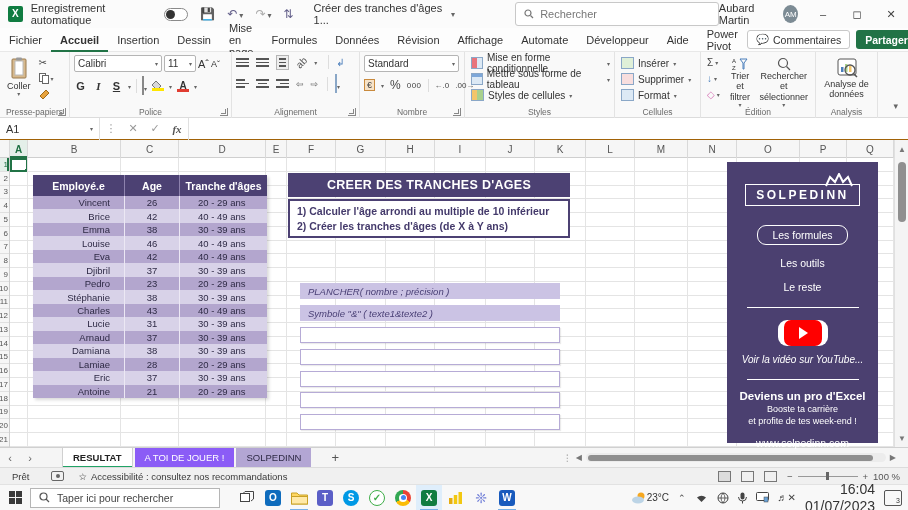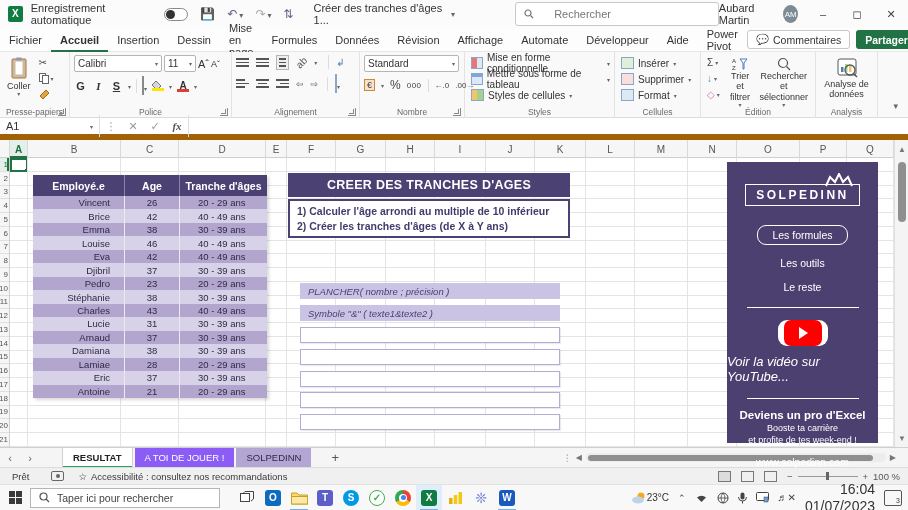--- a/index.html
+++ b/index.html
@@ -9,21 +9,21 @@
 
   
   #titlebar { left:0; top:0; width:908px; height:28px; background:#fbfbfb; display:flex; align-items:center; font-size:11px; color:#333; }
   .xl-logo { width:16px; height:16px; margin:0 8px 0 8px; background:#107c41; border-radius:2px; position:relative; }
   .xl-logo::after{ content:"X"; color:#fff; font-size:10px; font-weight:bold; position:absolute; left:4px; top:2px;}
   .toggle { width:26px; height:13px; border-radius:7px; background:#fff; border:1px solid #8a8a8a; margin:0 6px; position:relative;}
   .toggle::after{ content:""; position:absolute; left:1px; top:1px; width:9px; height:9px; border-radius:50%; background:#333;}
   .tb-icon { color:#5f5b87; margin:0 6px; font-size:12px; }
   .save-icon { color:#9b59b6; font-weight:bold; }
   .chev { font-size:8px; color:#666; margin-left:2px; }
-  #tb-search { width:220px; height:24px; border:1px solid #c8c8c8; border-radius:3px; background:#fff; margin-left:60px; display:flex; align-items:center; color:#777; padding-left:8px; gap:20px;}
+  #tb-search { width:220px; height:24px; border:1px solid #c8c8c8; border-radius:3px; background:#fff; margin-left:60px; display:flex; align-items:center; color:#777; padding-left:8px; gap:6px;}
   #tb-user { margin-left:auto; display:flex; align-items:center; gap:8px; }
   .avatar { width:18px; height:18px; border-radius:50%; background:#7c8b94; color:#fff; font-size:8px; display:flex; align-items:center; justify-content:center; }
   .win-btns { display:flex; }
   .win-btn { width:34px; height:28px; display:flex; align-items:center; justify-content:center; color:#444; font-size:11px; }
 
   
   #tabsrow { left:0; top:28px; width:908px; height:24px; background:#fdfdfd; display:flex; align-items:center; font-size:11px; color:#333; border-bottom:1px solid #e8e8e8;}
   .rtab { padding:0 9px; height:24px; display:flex; align-items:center; cursor:default; }
   .rtab.active { font-weight:bold; box-shadow:inset 0 -2px 0 #217346; }
   #tabs-right { margin-left:auto; display:flex; align-items:center; gap:6px; margin-right:8px;}
@@ -41,21 +41,21 @@
   .sel-box { border:1px solid #b5b5b5; background:#fff; height:17px; font-size:10px; color:#333; display:flex; align-items:center; padding:0 3px; justify-content:space-between; border-radius:2px;}
   .fmt-letter { font-weight:bold; font-size:11px; color:#333; width:13px; text-align:center;}
   .bar-under { display:inline-block; width:12px; height:3px; margin-top:-2px;}
   .lines-ic { display:inline-flex; flex-direction:column; gap:2px; width:13px;}
   .lines-ic i { height:1.5px; background:#555; display:block;}
   .big-btn { display:flex; flex-direction:column; align-items:center; justify-content:flex-start; font-size:9px; color:#333; text-align:center; line-height:1.15; padding:2px 3px;}
   .row-btn { display:flex; align-items:center; gap:4px; font-size:10px; color:#333; height:16px; }
   .ic-grid { width:13px; height:12px; border:1px solid #8aa7c7; background:linear-gradient(#dce9f5,#dce9f5); position:relative;}
 
   
-  #formulabar { left:0; top:118px; width:908px; height:22px; background:#fff; border-bottom:6px solid #a16207; display:flex; align-items:center; font-size:11px;}
+  #formulabar { left:0; top:118px; width:908px; height:22px; background:#fff; border-bottom:1px solid #a16207; display:flex; align-items:center; font-size:11px;}
   #namebox { width:100px; height:22px; border-right:1px solid #e0e0e0; display:flex; align-items:center; padding:0 6px; color:#333; justify-content:space-between;}
   .fb-ic { color:#999; width:22px; text-align:center; font-size:11px;}
   #fx { font-style:italic; font-family:"Liberation Serif",serif; color:#555; font-weight:bold;}
 
   
   #colheaders { left:0; top:140px; width:894px; height:18px; background:#f6f6f6; border-bottom:1px solid #cfcfcf; display:flex; font-size:10px; color:#555;}
   .colh { border-right:1px solid #d9d9d9; display:flex; align-items:center; justify-content:center; height:18px;}
   .colh.sel { background:#e4efe9; color:#1d6f42; box-shadow:inset 0 -2px 0 #217346; font-weight:bold;}
   #rowheaders { left:0; top:158px; width:10px; height:289px; background:#f6f6f6; border-right:1px solid #cfcfcf; font-size:8px; color:#555;}
   .rowh { height:13.76px; display:flex; align-items:center; justify-content:flex-end; padding-right:1px; border-bottom:1px solid #e0e0e0;}
@@ -91,21 +91,21 @@
   #sidebar { left:727px; top:162px; width:151px; height:281px; background:#4b4070; z-index:6; display:flex; flex-direction:column; align-items:center; color:#fff;}
   #logo-wrap { margin-top:22px; position:relative;}
   #logo-box { border:1.5px solid #fff; padding:3px 10px; font-size:12px; font-weight:bold; letter-spacing:2.5px;}
   #crown { position:absolute; top:-11px; right:6px;}
   #btn-formules { margin-top:19px; border:1.5px solid #fff; border-radius:9px; padding:3px 14px; font-size:10.5px;}
   .side-link { margin-top:12px; font-size:10.5px;}
   .divider { margin-top:14px; width:112px; border-top:1px solid #fff;}
   #yt-card { margin-top:12px; width:50px; height:35px; background:#fff; border-radius:9px; display:flex; align-items:center; justify-content:center;}
   #yt-red { width:38px; height:26px; background:#ff0000; border-radius:7px; display:flex; align-items:center; justify-content:center;}
   #yt-play { width:0; height:0; border-left:9px solid #fff; border-top:6px solid transparent; border-bottom:6px solid transparent; margin-left:2px;}
-  #yt-caption { margin-top:8px; font-style:italic; font-size:13px;}
+  #yt-caption { margin-top:8px; font-style:italic; font-size:10px;}
   #promo-title { margin-top:10px; font-weight:bold; font-size:11.5px;}
   .promo-line { margin-top:2px; font-size:9px;}
   #website { margin-top:11px; font-size:10.5px;}
 
   
   #vscroll { left:894px; top:140px; width:14px; height:307px; background:#f4f4f4; border-left:1px solid #e0e0e0;}
   #vthumb { position:absolute; left:3px; top:22px; width:8px; height:60px; background:#8f8f8f; border-radius:4px;}
   .scroll-arrow { position:absolute; left:0; width:14px; height:14px; color:#777; font-size:8px; display:flex; align-items:center; justify-content:center;}
 
   

